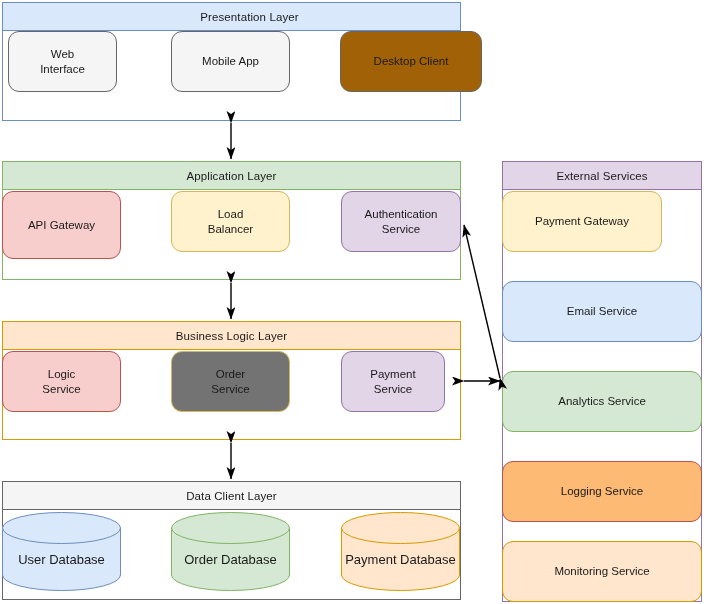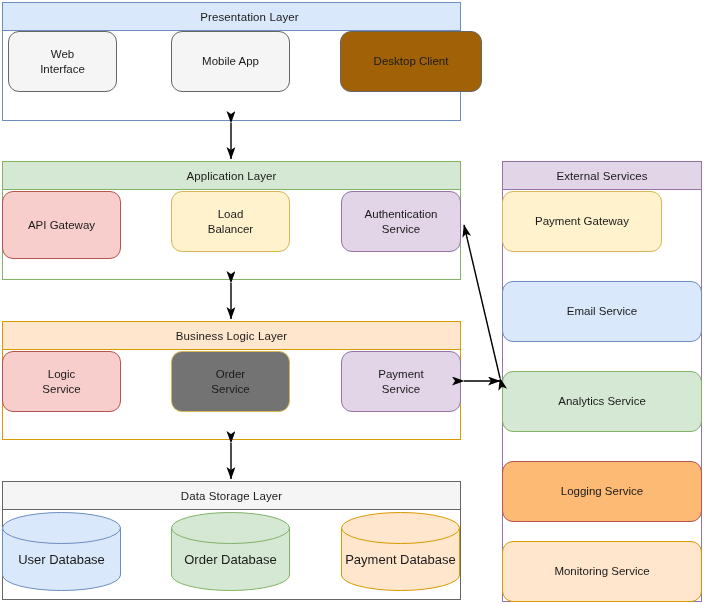--- a/index.html
+++ b/index.html
@@ -135,27 +135,27 @@
     <div class="layer-title" style="background:#ffe6cc; border-bottom-color:#d79b00;">
       <span>Business Logic Layer</span>
     </div>
   </div>
   <div class="node" style="left:2px; top:351px; width:119px; height:61px; background:#f8cecc; border-color:#b85450;">
     <span>Logic Service</span>
   </div>
   <div class="node" style="left:171px; top:351px; width:119px; height:61px; background:#737373; border-color:#d6b656;">
     <span>Order Service</span>
   </div>
-  <div class="node" style="left:341px; top:351px; width:120px; height:61px; background:#e1d5e7; border-color:#9673a6;">
+  <div class="node" style="left:341px; top:351px; width:104px; height:61px; background:#e1d5e7; border-color:#9673a6;">
     <span>Payment Service</span>
   </div>
 
   <div class="layer" style="left:2px; top:481px; width:459px; height:119px; border-color:#666666;">
     <div class="layer-title" style="background:#f5f5f5; border-bottom-color:#666666;">
-      <span>Data Storage Layer</span>
+      <span>Data Client Layer</span>
     </div>
   </div>
 
   <div class="cyl" style="left:2px; top:512px; width:119px; height:79px;">
     <svg width="119" height="79" viewBox="0 0 119 79">
       <path d="M0.5,16 L0.5,63 A59,15.5 0 0 0 118.5,63 L118.5,16 Z" fill="#dae8fc" stroke="#6c8ebf" stroke-width="1"></path>
       <ellipse cx="59.5" cy="16" rx="59" ry="15.5" fill="#dae8fc" stroke="#6c8ebf" stroke-width="1"></ellipse>
     </svg>
     <div class="cyl-label">User Database</div>
   </div>

